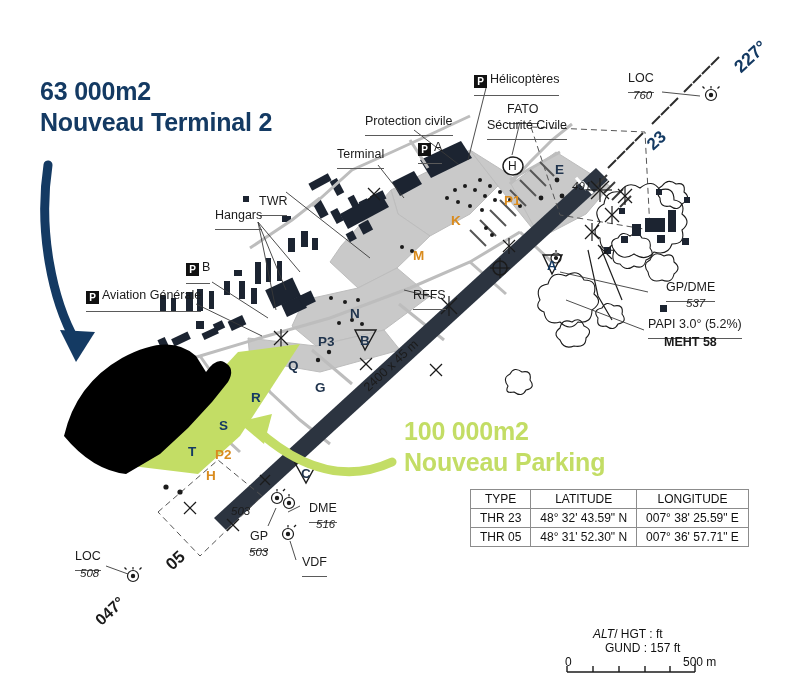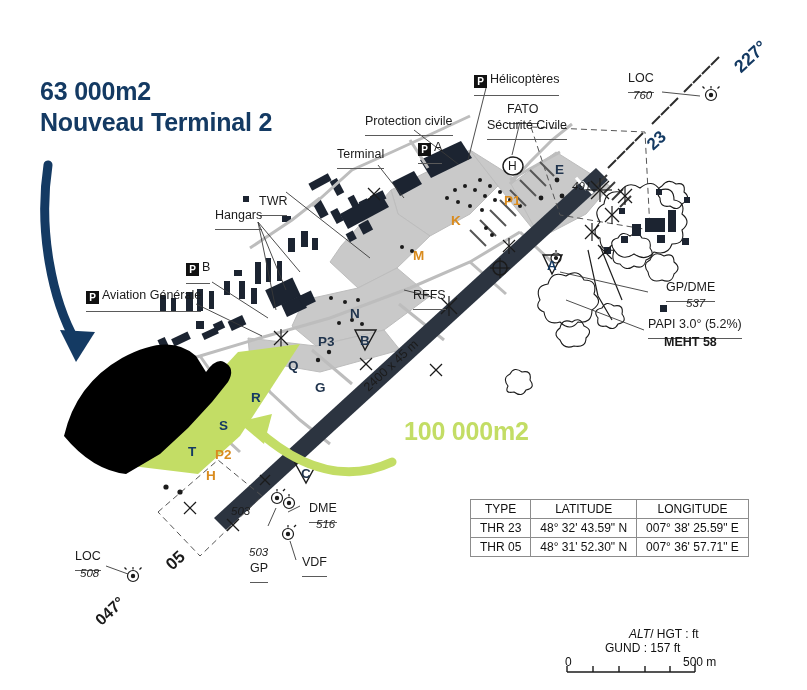--- a/index.html
+++ b/index.html
@@ -22,21 +22,21 @@
   .pico{display:inline-block;width:13px;height:13px;background:#111;color:#fff;
         font-size:10px;font-weight:bold;text-align:center;line-height:13px;
         vertical-align:-2px;margin-right:3px;font-family:"Liberation Sans",sans-serif;}
 
   table.coords{position:absolute;border-collapse:collapse;font-size:12px;background:#fff;}
   table.coords th,table.coords td{border:1px solid #8c8c8c;padding:2px 9px;text-align:center;
        font-weight:normal;color:#111;white-space:nowrap;}
   table.coords th{font-weight:normal;}
 
   .scalebox{position:absolute;font-size:12px;color:#111;}
-  .scalebox .r1{margin-left:64px;}
+  .scalebox .r1{margin-left:28px;}
   .scalebox .r1 i{font-style:italic;}
   .scalebox .r2{margin-left:40px;}
   .scalebox .ends{position:relative;height:16px;}
   .scalebox .e0{position:absolute;left:0;top:0;}
   .scalebox .e1{position:absolute;left:118px;top:0;}
 </style>
 </head>
 <body>
 
 <div id="stage">
@@ -412,20 +412,21 @@
     </g>
   </svg>
 
   <div class="anno anno-navy" style="left:40px;top:76px;">
     <div>63 000m2</div>
     <div>Nouveau Terminal 2</div>
   </div>
 
   <div class="anno anno-green" style="left:404px;top:416px;">
     <div>100 000m2</div>
+    <div>Nouveau Parking</div>
   </div>
 
   <div class="lbl u" style="left:337px;top:147px;">Terminal</div>
   <div class="lbl u" style="left:259px;top:174px;margin-top:20px;">TWR</div>
   <div class="lbl u" style="left:215px;top:208px;">Hangars</div>
   <div class="lbl u" style="left:413px;top:288px;">RFFS</div>
   <div class="lbl u" style="left:365px;top:114px;">Protection civile</div>
   <div class="lbl u" style="left:507px;top:102px;">FATO</div>
   <div class="lbl u" style="left:487px;top:118px;">Sécurité Civile</div>
 
@@ -467,21 +468,21 @@
 
   <div class="lbl u" style="left:628px;top:71px;">LOC</div>
   <div class="el" style="left:633px;top:89px;">760</div>
 
   <div class="lbl u" style="left:75px;top:549px;">LOC</div>
   <div class="el" style="left:80px;top:567px;">508</div>
 
   <div class="lbl u" style="left:666px;top:280px;">GP/DME</div>
   <div class="el" style="left:686px;top:297px;">537</div>
 
-  <div class="lbl u" style="left:250px;top:529px;margin-top:32px;">GP</div>
+  <div class="lbl u" style="left:250px;top:529px;">GP</div>
   <div class="el" style="left:249px;top:546px;">503</div>
 
   <div class="lbl u" style="left:309px;top:501px;">DME</div>
   <div class="el" style="left:316px;top:518px;">516</div>
 
   <div class="lbl u" style="left:302px;top:555px;">VDF</div>
 
   <div class="lbl u" style="left:648px;top:317px;">PAPI 3.0° (5.2%)</div>
   <div class="lbl" style="left:664px;top:335px;font-weight:bold;">MEHT 58</div>
 
@@ -493,21 +494,21 @@
 
   <div style="position:absolute;left:162px;top:560px;transform:rotate(-43deg);transform-origin:0 0;
               font-size:17px;font-weight:bold;color:#1b1b1b;">05</div>
 
   <div style="position:absolute;left:730px;top:62px;transform:rotate(-43deg);transform-origin:0 0;
               font-size:18px;font-weight:bold;color:#143a63;">227°</div>
 
   <div style="position:absolute;left:92px;top:616px;transform:rotate(-43deg);transform-origin:0 0;
               font-size:16px;font-weight:bold;color:#1b1b1b;">047°</div>
 
-  <table class="coords" style="left:470px;top:489px;margin-top:10px;">
+  <table class="coords" style="left:470px;top:489px;">
     <thead>
       <tr>
         <th>TYPE</th>
         <th>LATITUDE</th>
         <th>LONGITUDE</th>
       </tr>
     </thead>
     <tbody>
       <tr>
         <td>THR 23</td>

